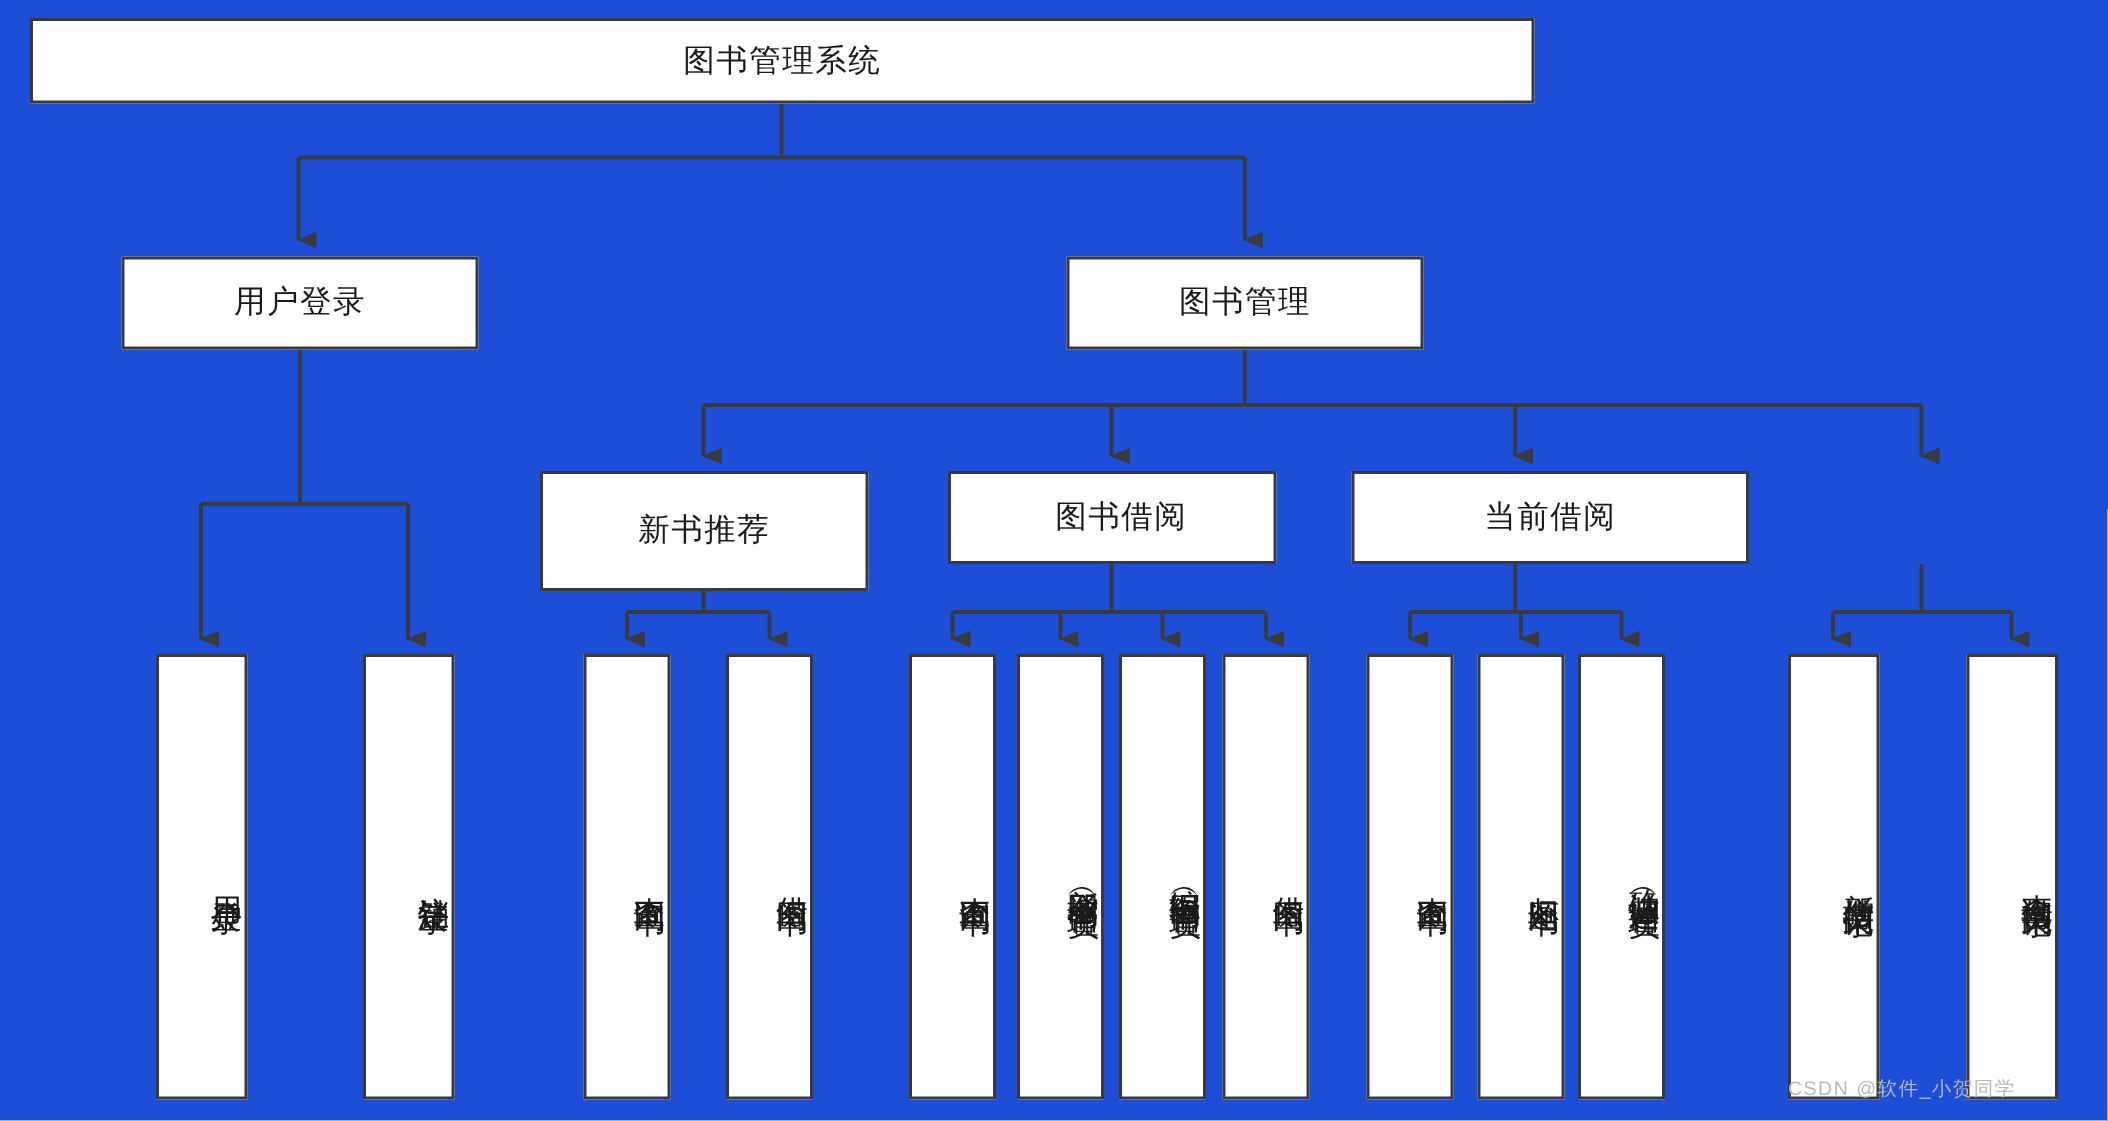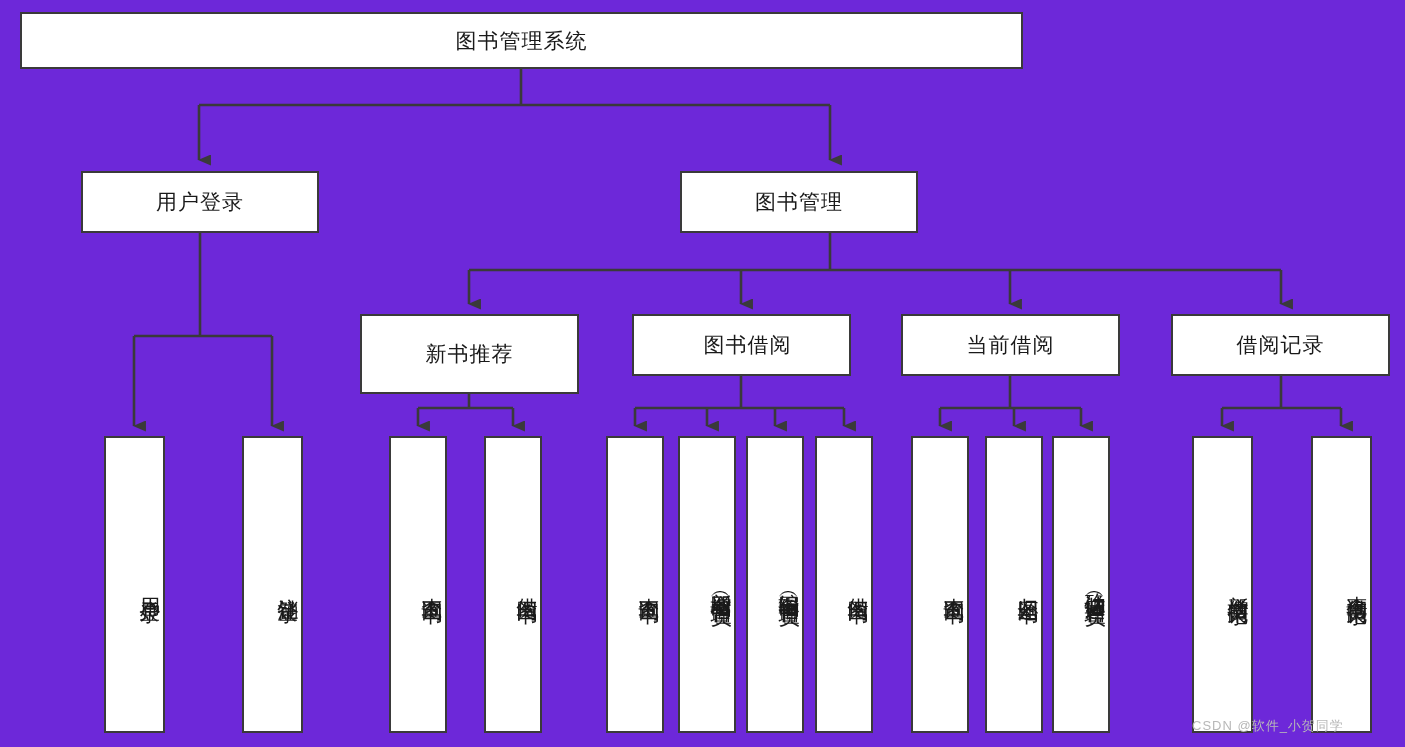--- a/index.html
+++ b/index.html
@@ -7,21 +7,21 @@
     padding: 0;
     background: #ffffff;
   }
   body {
     font-family: "Liberation Sans", "DejaVu Sans", sans-serif;
   }
   #canvas {
     position: relative;
     width: 1405px;
     height: 747px;
-    background: #6d28d9;
+    background: #1d4ed8;
     overflow: hidden;
   }
   svg#wires {
     position: absolute;
     left: 0;
     top: 0;
     width: 1405px;
     height: 747px;
     pointer-events: none;
   }
@@ -118,35 +118,32 @@
     </g>
   </svg>
 
   <div class="node horiz" id="node-root" style="left: 20px; top: 12px; width: 1003px; height: 57px;">
     <span>图书管理系统</span>
   </div>
 
   <div class="node horiz" id="node-l2-0" style="left: 81px; top: 171px; width: 238px; height: 62px;">
     <span>用户登录</span>
   </div>
-  <div class="node horiz" id="node-l2-1" style="left: 680px; top: 171px; width: 238px; height: 62px;">
+  <div class="node horiz" id="node-l2-1" style="left: 711px; top: 171px; width: 238px; height: 62px;">
     <span>图书管理</span>
   </div>
 
   <div class="node horiz" id="node-l3-0" style="left: 360px; top: 314px; width: 219px; height: 80px;">
     <span>新书推荐</span>
   </div>
   <div class="node horiz" id="node-l3-1" style="left: 632px; top: 314px; width: 219px; height: 62px; padding-left: 12px;">
     <span>图书借阅</span>
   </div>
-  <div class="node horiz" id="node-l3-2" style="left: 901px; top: 314px; width: 219px; height: 62px;">
+  <div class="node horiz" id="node-l3-2" style="left: 901px; top: 314px; width: 265px; height: 62px;">
     <span>当前借阅</span>
-  </div>
-  <div class="node horiz" id="node-l3-3" style="left: 1171px; top: 314px; width: 219px; height: 62px;">
-    <span>借阅记录</span>
   </div>
 
   <div class="node vert" id="node-leaf-0" style="left: 104px; top: 436px; width: 61px; height: 297px;">
     <span class="vtext">用户登录</span>
   </div>
   <div class="node vert" id="node-leaf-1" style="left: 242px; top: 436px; width: 61px; height: 297px;">
     <span class="vtext">注销登录</span>
   </div>
   <div class="node vert" id="node-leaf-2" style="left: 389px; top: 436px; width: 58px; height: 297px;">
     <span class="vtext">查询图书</span>

